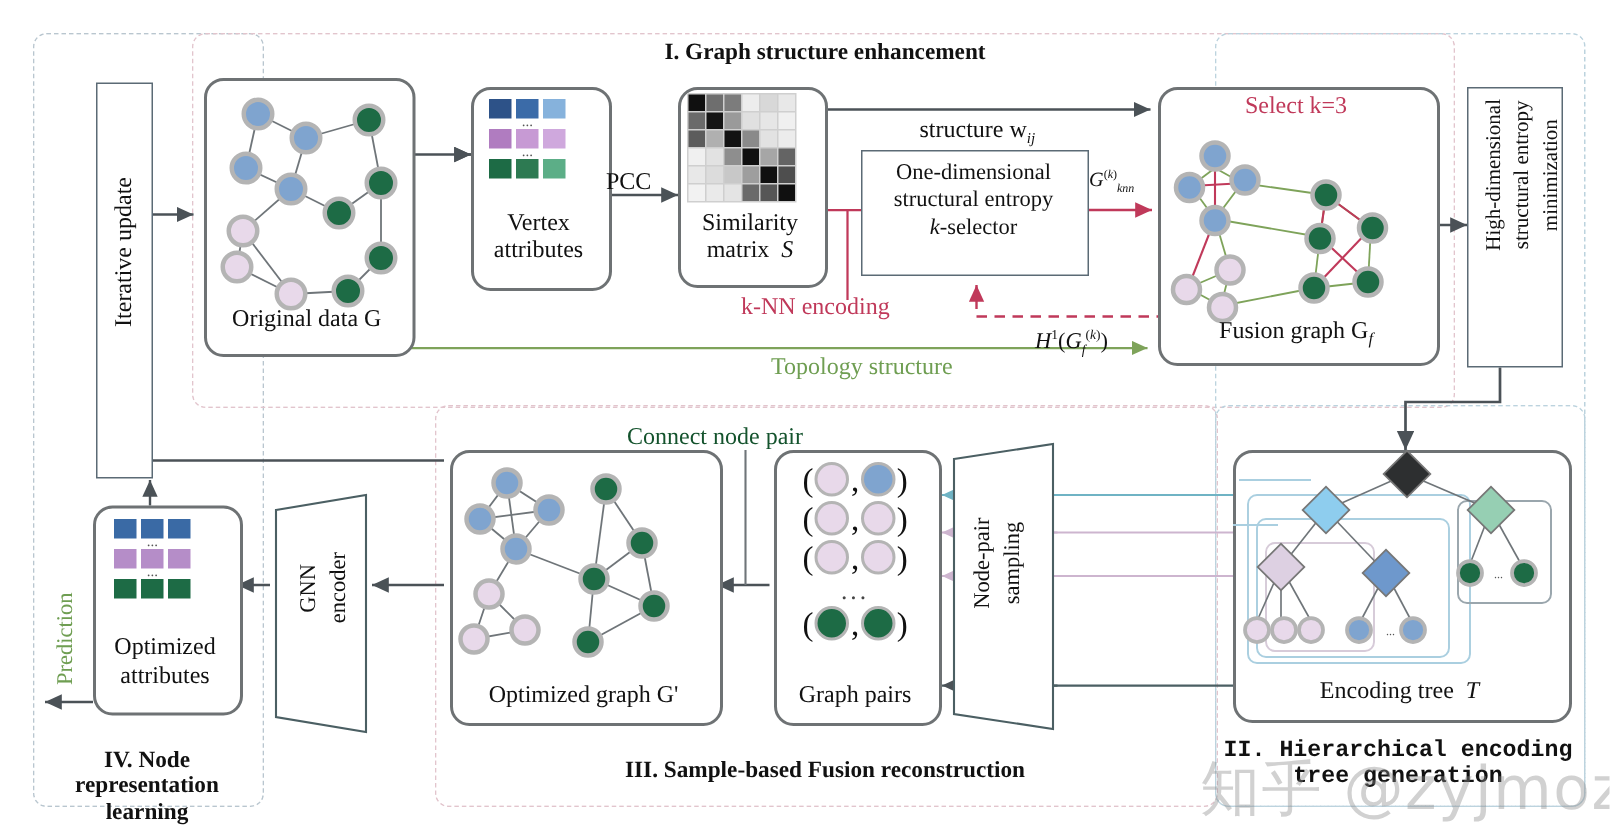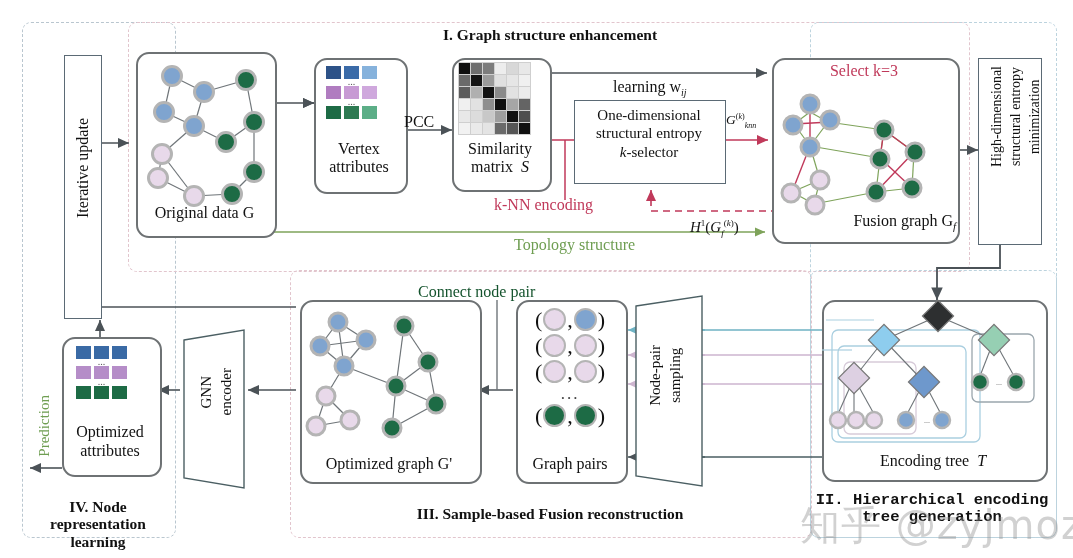--- a/index.html
+++ b/index.html
@@ -224,21 +224,21 @@
       <div class="mc" style="background:#4e4e4e"></div>
     <div class="mc" style="background:#f2f2f2"></div>
       <div class="mc" style="background:#eaeaea"></div>
     <div class="mc" style="background:#e4e4e4"></div>
       <div class="mc" style="background:#6a6a6a"></div>
     <div class="mc" style="background:#565656"></div>
       <div class="mc" style="background:#101010"></div>
   </div>
   <div class="lbl cap" style="left:452px;top:140px;width:96px;">Similarity<br>matrix&nbsp; <i>S</i></div>
 
-  <div class="lbl cap" style="left:613px;top:78px;"><span>learning w</span><sub style="font-size:10px;font-style:italic">ij</sub></div>
+  <div class="lbl cap" style="left:613px;top:78px;"><span>structure w</span><sub style="font-size:10px;font-style:italic">ij</sub></div>
 
   <div class="lbl cap red" style="left:494px;top:196px;">k-NN encoding</div>
 
   <div class="lbl cap green" style="left:514px;top:236px;">Topology structure</div>
 
   <div class="sbox" style="left:574px;top:100px;width:150px;height:82px;"></div>
   <div class="lbl cap" style="left:574px;top:106px;width:150px;font-size:15px;line-height:1.22;">
        One-dimensional<br>structural entropy<br><i>k</i>-selector</div>
 
   <div class="lbl small" style="left:726px;top:112px;"><i>G</i><sup style="font-size:8px">(<i>k</i>)</sup><sub style="font-size:8px;font-style:italic;">knn</sub></div>
@@ -283,21 +283,21 @@
       <circle cx="112" cy="50" r="9" fill="#1d6b45"></circle>
       <circle cx="108" cy="79" r="9" fill="#1d6b45"></circle>
       <circle cx="143" cy="72" r="9" fill="#1d6b45"></circle>
       <circle cx="140" cy="108" r="9" fill="#1d6b45"></circle>
       <circle cx="104" cy="112" r="9" fill="#1d6b45"></circle>
       <circle cx="48" cy="100" r="9" fill="#e8d9ea"></circle>
       <circle cx="19" cy="113" r="9" fill="#e8d9ea"></circle>
       <circle cx="43" cy="125" r="9" fill="#e8d9ea"></circle>
     </g>
   </svg>
-  <div class="lbl cap" style="left:772px;top:212px;width:184px;text-align:right;">
+  <div class="lbl cap" style="left:772px;top:212px;width:184px;text-align:center;">
        <span>Fusion graph  G</span><sub style="font-size:11px;font-style:italic">f</sub></div>
 
   <div class="sbox" style="left:978px;top:58px;width:62px;height:185px;"></div>
   <div class="lbl vert cap" style="left:988px;top:66px;font-size:14px;line-height:1.35;">High-dimensional<br>structural entropy<br>minimization</div>
 
   <div class="rbox" style="left:822px;top:300px;width:222px;height:178px;"></div>
   <svg width="222" height="150" class="abs" style="left:822px;top:302px;">
 
     <rect x="10" y="28" width="148" height="112" rx="6" fill="none" stroke="#aacfe0" stroke-width="1.3"></rect>
     <rect x="16" y="44" width="128" height="92" rx="6" fill="none" stroke="#aacfe0" stroke-width="1.3"></rect>

